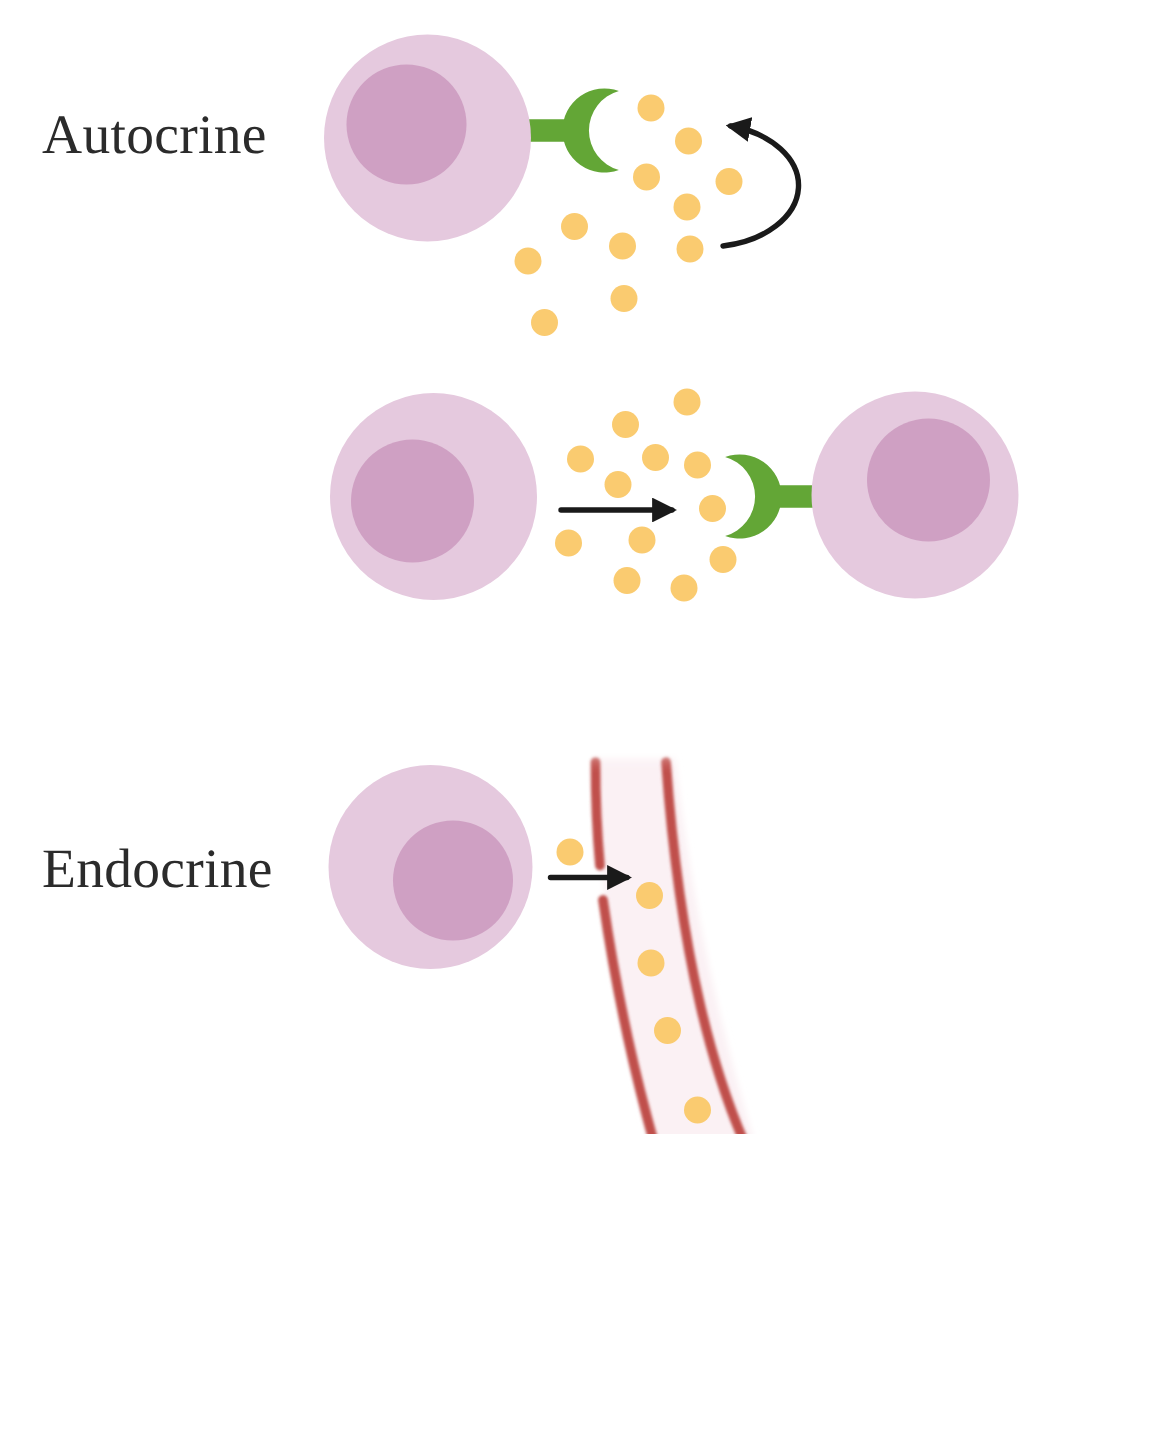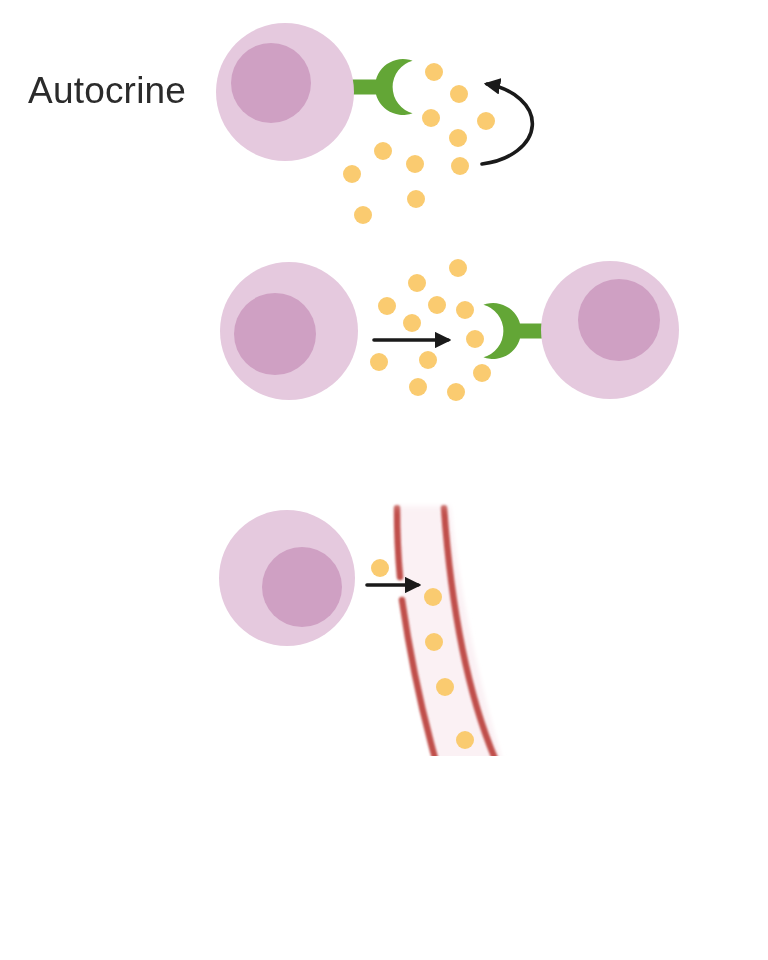--- a/index.html
+++ b/index.html
@@ -1,21 +1,21 @@
 <!DOCTYPE html>
 <html style="--background: #FFFFFF; --label-ink: #2B2B2B; --arrow-ink: #1A1A1A; --cell-body: #E5C9DE; --cell-nucleus: #CFA0C3; --receptor-green: #63A636; --ligand-yellow: #FACB70; --vessel-wall: #C0504C; --vessel-lumen: #FBF1F4;"><head>
 <meta charset="utf-8">
 <style>
   html,body{margin:0;padding:0;background:#fff;}
   #canvas{
     position:relative;
     width:768px;height:756px;
     background:var(--background,#fff);
     overflow:hidden;
-    font-family:Liberation Sans, sans-serif;
+    font-family:Liberation Serif, serif;
   }
   .section-label{
     position:absolute;
     left:28px;
     font-size:37px;
     line-height:1.05;
     color:var(--label-ink,#2b2b2b);
     letter-spacing:0.2px;
     white-space:nowrap;
   }
@@ -145,14 +145,15 @@
     </defs>
     <g fill="none" style="stroke:var(--arrow-ink)" stroke-width="3.6" stroke-linecap="round">
       <path d="M482,164 A61 41 0 0 0 487,84" marker-end="url(#ah)"></path>
       <path d="M374,340 H448" marker-end="url(#ah)"></path>
       <path d="M367,585 H418" marker-end="url(#ah)"></path>
       <path d="M506,823 H552" marker-end="url(#ah)"></path>
     </g>
   </svg>
 
   <div class="section-label" style="top:72px">Autocrine</div>
+  <div class="section-label" style="top:561px">Endocrine</div>
 
 </div>
 
 </body></html>

